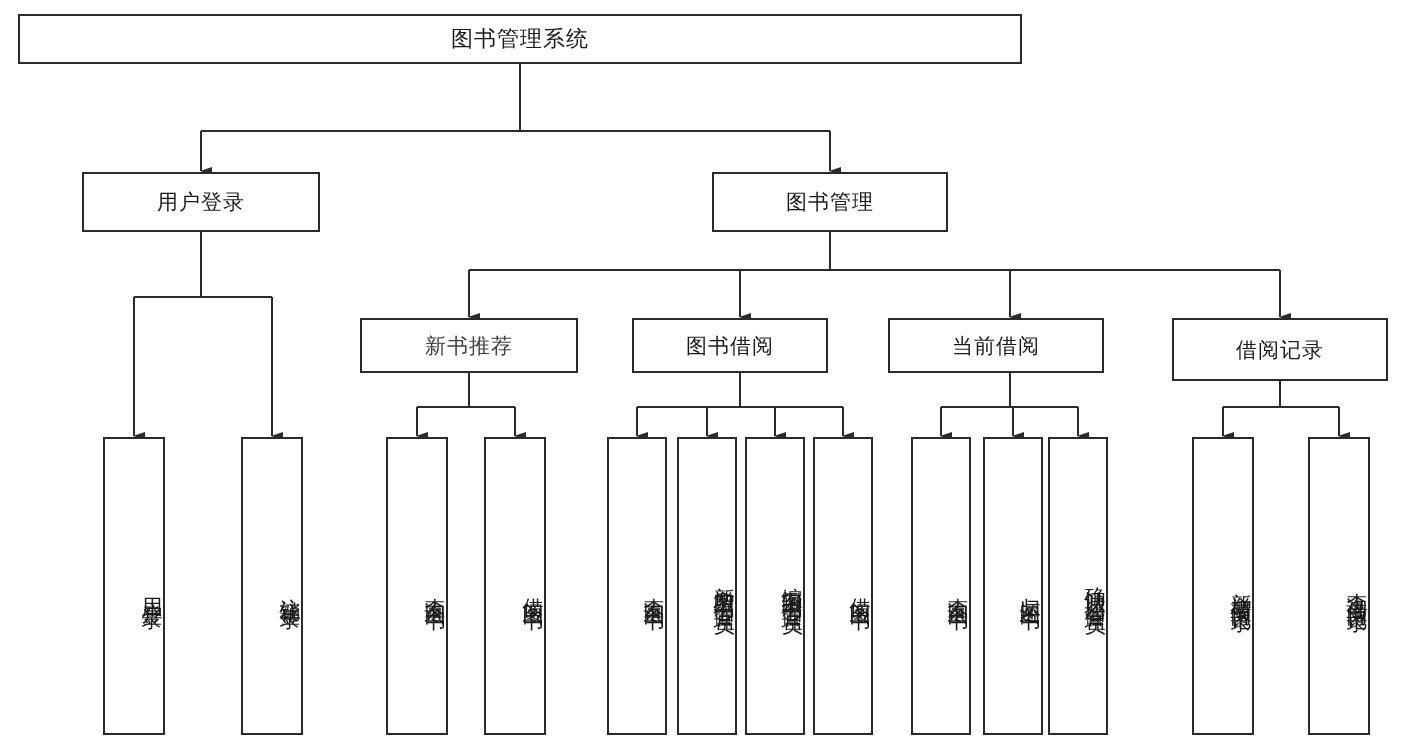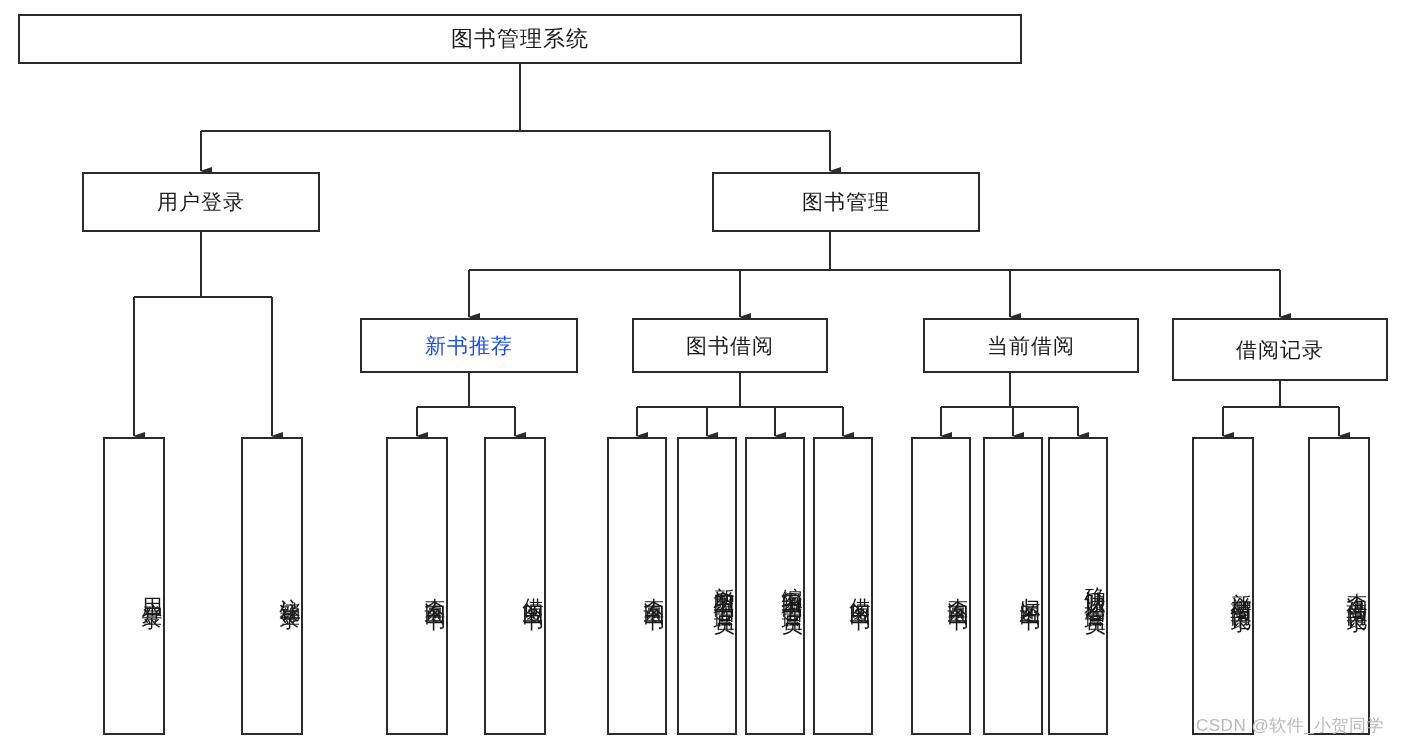--- a/index.html
+++ b/index.html
@@ -110,34 +110,33 @@
         <line x1="1280" y1="373" x2="1280" y2="407" stroke="#2b2b2b" stroke-width="2.6" shape-rendering="crispEdges"></line>
         <line x1="1223" y1="407" x2="1339" y2="407" stroke="#2b2b2b" stroke-width="2.6" shape-rendering="crispEdges"></line>
         <line x1="1223" y1="407" x2="1223" y2="436" stroke="#2b2b2b" stroke-width="2.6" shape-rendering="crispEdges" marker-end="url(#arrowhead)"></line>
         <line x1="1339" y1="407" x2="1339" y2="436" stroke="#2b2b2b" stroke-width="2.6" shape-rendering="crispEdges" marker-end="url(#arrowhead)"></line>
       </g>
   </svg>
 
   <div id="node-layer">
       <div class="node node-h node-root tall-text" style="left: 18px; top: 14px; width: 1004px; height: 50px; border-color: rgb(43, 43, 43); background: rgb(255, 255, 255); color: rgb(26, 26, 26);">图书管理系统</div>
       <div class="node node-h" style="left: 82px; top: 172px; width: 238px; height: 60px; border-color: rgb(43, 43, 43); background: rgb(255, 255, 255); color: rgb(26, 26, 26);">用户登录</div>
-      <div class="node node-h" style="left: 712px; top: 172px; width: 268px; height: 60px; border-color: rgb(43, 43, 43); background: rgb(255, 255, 255); color: rgb(26, 26, 26);">图书管理</div>
-      <div class="node node-h" style="left: 360px; top: 318px; width: 218px; height: 55px; border-color: rgb(43, 43, 43); background: rgb(255, 255, 255); color: #1d4ed8;">新书推荐</div>
+      <div class="node node-h" style="left: 712px; top: 172px; width: 236px; height: 60px; border-color: rgb(43, 43, 43); background: rgb(255, 255, 255); color: rgb(26, 26, 26);">图书管理</div>
+      <div class="node node-h" style="left: 360px; top: 318px; width: 218px; height: 55px; border-color: rgb(43, 43, 43); background: rgb(255, 255, 255); color: #404040;">新书推荐</div>
       <div class="node node-h" style="left: 632px; top: 318px; width: 196px; height: 55px; border-color: rgb(43, 43, 43); background: rgb(255, 255, 255); color: rgb(26, 26, 26);">图书借阅</div>
-      <div class="node node-h" style="left: 923px; top: 318px; width: 216px; height: 55px; border-color: rgb(43, 43, 43); background: rgb(255, 255, 255); color: rgb(26, 26, 26); text-align: right;">当前借阅</div>
+      <div class="node node-h" style="left: 888px; top: 318px; width: 216px; height: 55px; border-color: rgb(43, 43, 43); background: rgb(255, 255, 255); color: rgb(26, 26, 26); text-align: right;">当前借阅</div>
       <div class="node node-h" style="left: 1172px; top: 318px; width: 216px; height: 63px; border-color: rgb(43, 43, 43); background: rgb(255, 255, 255); color: rgb(26, 26, 26);">借阅记录</div>
       <div class="node node-v" style="left: 103px; top: 437px; width: 62px; height: 298px; border-color: rgb(43, 43, 43); background: rgb(255, 255, 255); color: rgb(26, 26, 26);">用户登录</div>
       <div class="node node-v" style="left: 241px; top: 437px; width: 62px; height: 298px; border-color: rgb(43, 43, 43); background: rgb(255, 255, 255); color: rgb(26, 26, 26);">注销登录</div>
       <div class="node node-v" style="left: 386px; top: 437px; width: 62px; height: 298px; border-color: rgb(43, 43, 43); background: rgb(255, 255, 255); color: rgb(26, 26, 26);">查询图书</div>
       <div class="node node-v" style="left: 484px; top: 437px; width: 62px; height: 298px; border-color: rgb(43, 43, 43); background: rgb(255, 255, 255); color: rgb(26, 26, 26);">借阅图书</div>
       <div class="node node-v" style="left: 607px; top: 437px; width: 60px; height: 298px; border-color: rgb(43, 43, 43); background: rgb(255, 255, 255); color: rgb(26, 26, 26);">查询图书</div>
       <div class="node node-v tall-text" style="left: 677px; top: 437px; width: 60px; height: 298px; border-color: rgb(43, 43, 43); background: rgb(255, 255, 255); color: rgb(26, 26, 26);">新增图书（管理员）</div>
       <div class="node node-v tall-text" style="left: 745px; top: 437px; width: 60px; height: 298px; border-color: rgb(43, 43, 43); background: rgb(255, 255, 255); color: rgb(26, 26, 26);">编辑图书（管理员）</div>
       <div class="node node-v" style="left: 813px; top: 437px; width: 60px; height: 298px; border-color: rgb(43, 43, 43); background: rgb(255, 255, 255); color: rgb(26, 26, 26);">借阅图书</div>
       <div class="node node-v" style="left: 911px; top: 437px; width: 60px; height: 298px; border-color: rgb(43, 43, 43); background: rgb(255, 255, 255); color: rgb(26, 26, 26);">查询图书</div>
       <div class="node node-v" style="left: 983px; top: 437px; width: 60px; height: 298px; border-color: rgb(43, 43, 43); background: rgb(255, 255, 255); color: rgb(26, 26, 26);">归还图书</div>
       <div class="node node-v tall-text" style="left: 1048px; top: 437px; width: 60px; height: 298px; border-color: rgb(43, 43, 43); background: rgb(255, 255, 255); color: rgb(26, 26, 26);">确认归还（管理员）</div>
       <div class="node node-v tall-text" style="left: 1192px; top: 437px; width: 62px; height: 298px; border-color: rgb(43, 43, 43); background: rgb(255, 255, 255); color: rgb(26, 26, 26);">新增借阅记录</div>
       <div class="node node-v tall-text" style="left: 1308px; top: 437px; width: 62px; height: 298px; border-color: rgb(43, 43, 43); background: rgb(255, 255, 255); color: rgb(26, 26, 26);">查询借阅记录</div>
     </div>
 
-  <div class="watermark" style="left:1196px; top:714px;">CSDN @软件_小贺同学</div>
 </div>
 
 </body></html>

